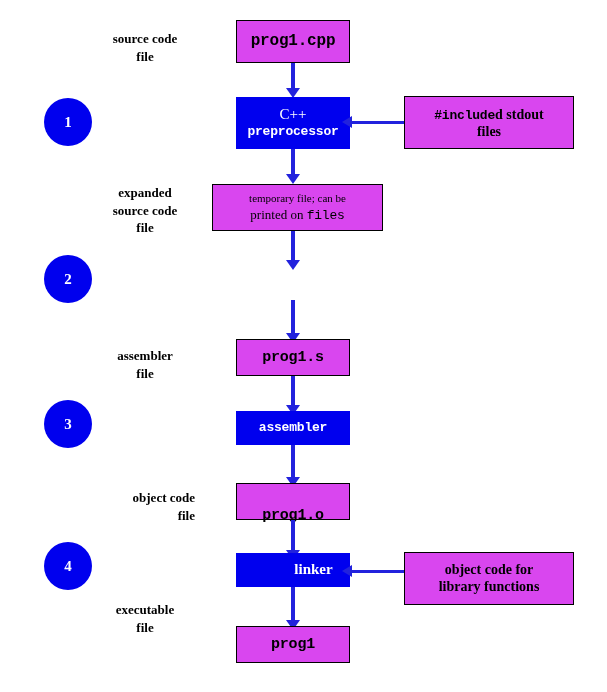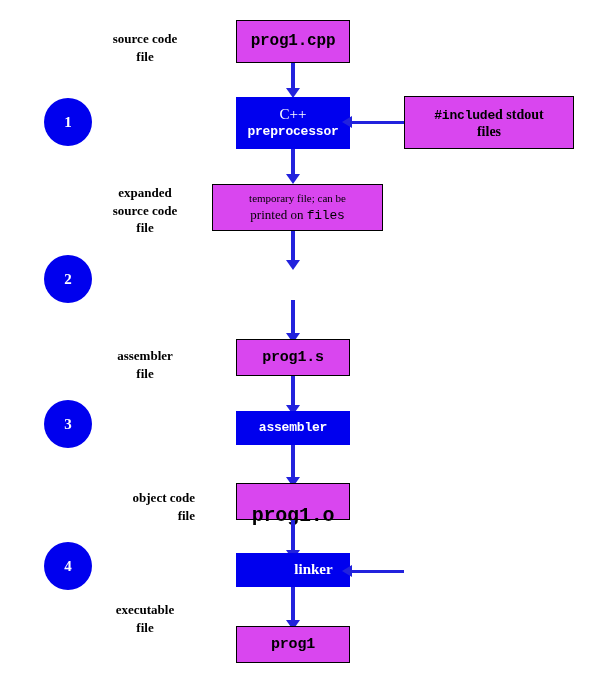--- a/index.html
+++ b/index.html
@@ -199,31 +199,35 @@
 
   <div class="node stage" style="left:236px; top:411px; width:114px; height:34px;">
     <span class="mono" style="font-size:13px;">assembler</span>
   </div>
 
   <div class="arrow-v" style="left:291px; top:445px; height:33px;">
     <div class="head"></div>
   </div>
 
   <div class="node file" style="left:236px; top:483px; width:114px; height:37px;">
-    <span class="mono" style="font-size:20px;margin-top:28px;">prog1.o</span>
+    <span class="mono" style="font-size:15px;margin-top:28px;">prog1.o</span>
   </div>
 
   <div class="arrow-v" style="left:291px; top:520px; height:31px;">
     <div class="head"></div>
   </div>
 
   <div class="node stage" style="left:236px; top:553px; width:114px; height:34px;">
     <span class="serif-b" style="font-size:15px;margin-left:41px;">linker</span>
   </div>
 
+  <div class="node file" style="left:404px; top:552px; width:170px; height:53px; flex-direction:column;">
+    <span class="serif-b" style="font-size:14px;">object code for</span>
+    <span class="serif-b" style="font-size:14px;">library functions</span>
+  </div>
 
   <div class="arrow-h" style="left:352px; top:570px; width:52px;">
     <div class="head"></div>
   </div>
 
   <div class="arrow-v" style="left:291px; top:587px; height:34px;">
     <div class="head"></div>
   </div>
 
   <div class="node file" style="left:236px; top:626px; width:114px; height:37px;">

